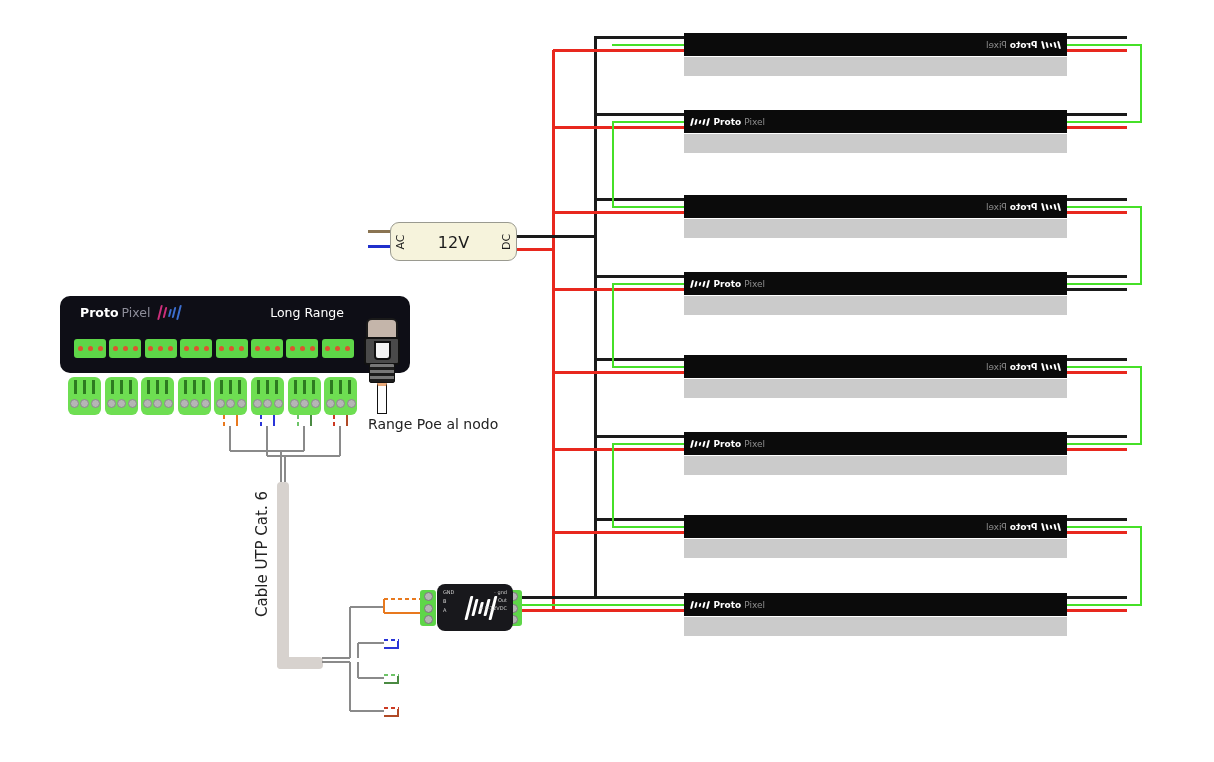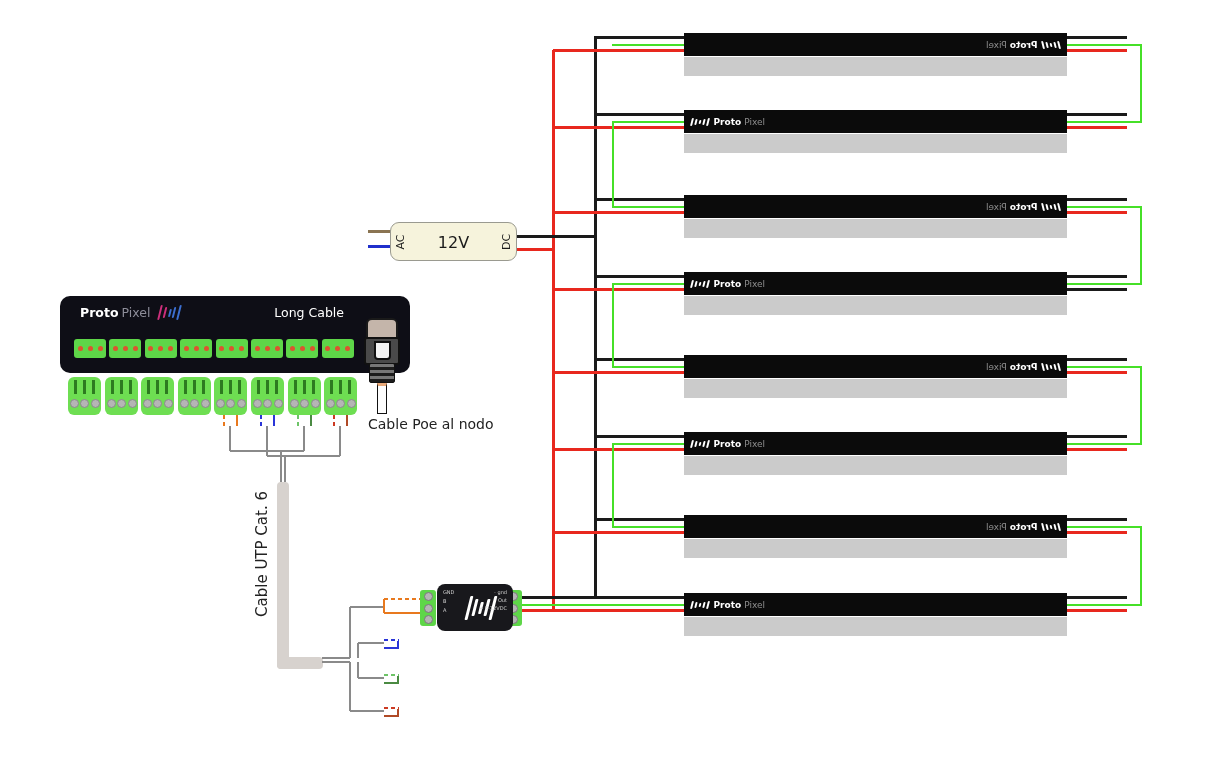--- a/index.html
+++ b/index.html
@@ -72,21 +72,21 @@
       <b>Proto</b>
         <span class="lt">Pixel</span>
       <span class="plogo">
           <i style="width: 2.14286px; height: 15px; background: rgb(204, 47, 123); align-self: center;"></i>
           <i style="width: 2.14286px; height: 10.8px; background: rgb(204, 47, 123); align-self: center;"></i>
           <i style="width: 2.14286px; height: 7.5px; background: rgb(60, 111, 208); align-self: center;"></i>
           <i style="width: 2.14286px; height: 10.8px; background: rgb(60, 111, 208); align-self: center;"></i>
           <i style="width: 2.14286px; height: 15px; background: rgb(60, 111, 208); align-self: center;"></i>
         </span>
     </div>
-    <div class="range">Long Cable</div>
+    <div class="range">Long Range</div>
   </div>
 
   <div class="dev rj45">
     <div class="rj45-cap"></div>
     <div class="rj45-head">
         <div class="rj45-tab"></div>
       </div>
     <div class="rj45-ribs"></div>
     <div class="rj45-cable"></div>
   </div>
@@ -124,21 +124,21 @@
       <span>- gnd</span>
       <span>Out</span>
       <span>+ 5-12VDC</span>
     </div>
   </div>
 
   <div class="fatcable" style="left:277px;top:482px;width:12px;height:187px;border-radius:4px;"></div>
   <div class="fatcable" style="left:277px;top:657px;width:46px;height:12px;border-radius:4px;"></div>
 
   <div class="lbl utp-label">Cable UTP Cat. 6</div>
-  <div class="lbl poe-label">Cable Poe al nodo</div>
+  <div class="lbl poe-label">Range Poe al nodo</div>
 
 <div class="term" style="left: 74px; top: 339px; width: 32px;">
       <u></u>
       <u></u>
       <u></u>
     </div>
     <div class="term" style="left: 109.4px; top: 339px; width: 32px;">
       <u></u>
       <u></u>
       <u></u>

